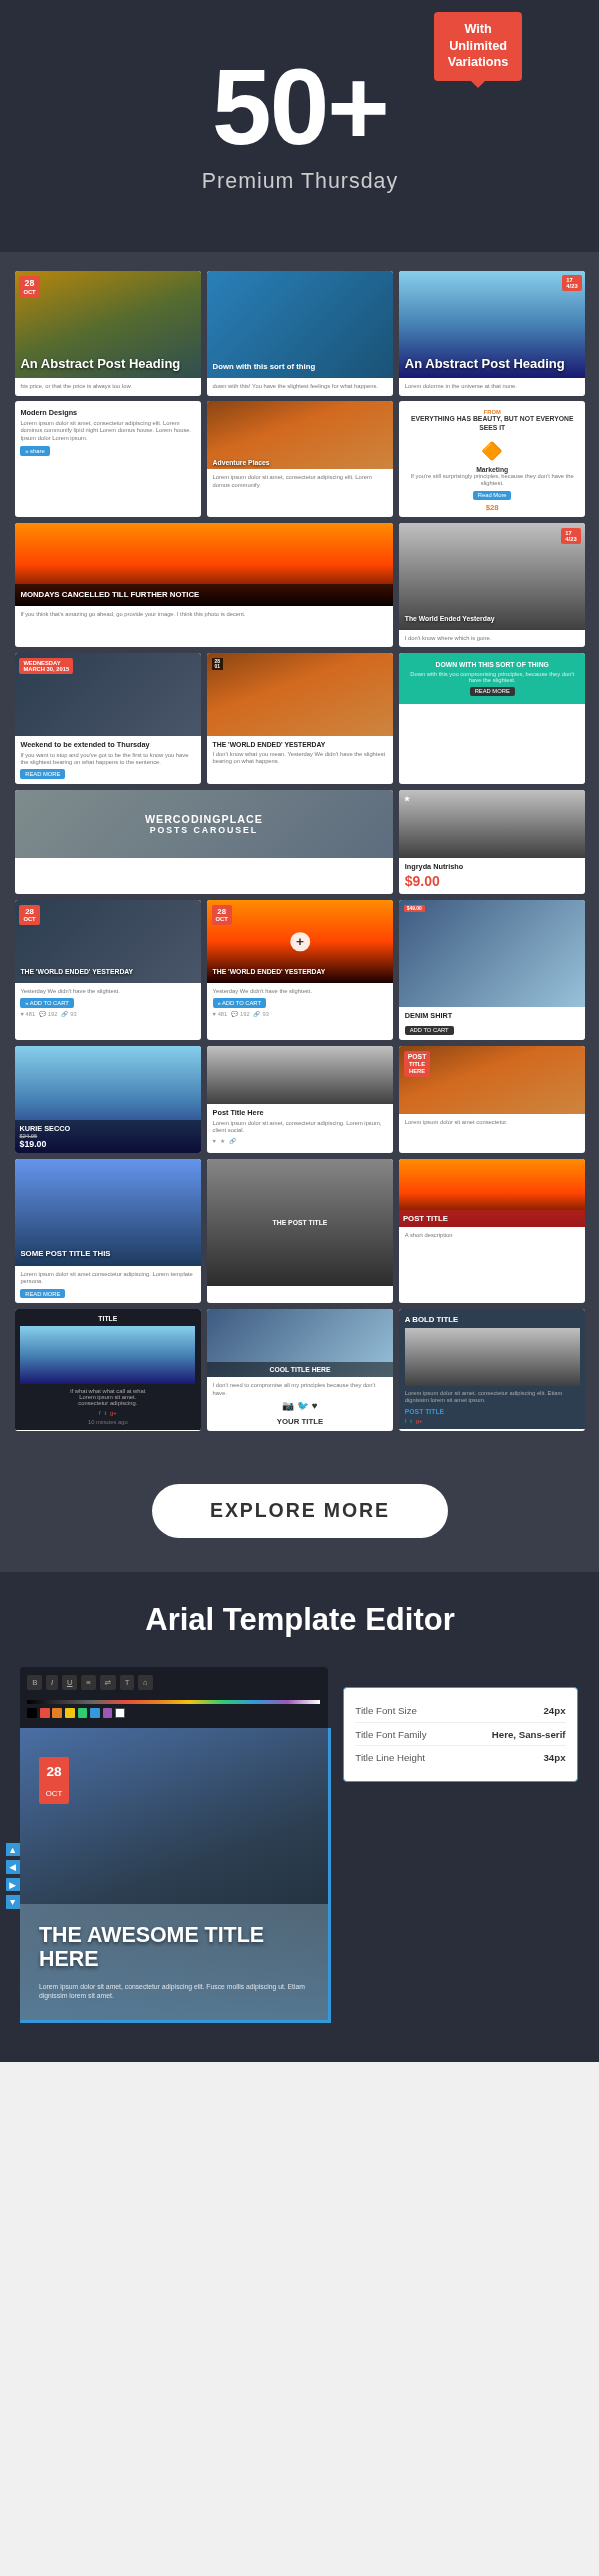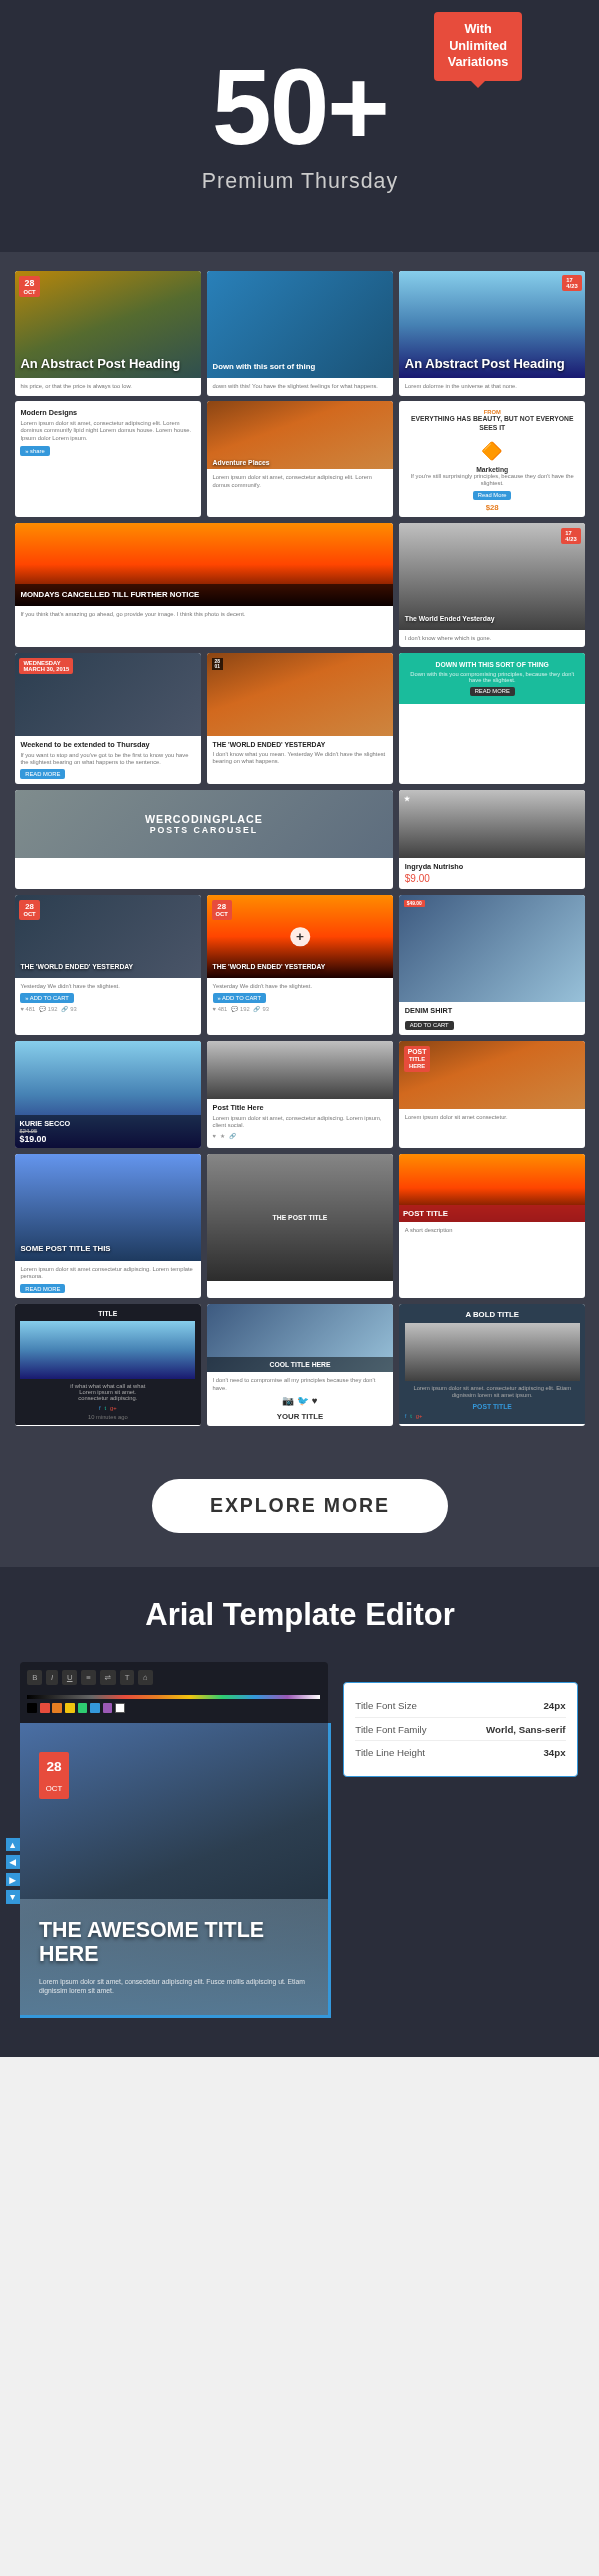--- a/index.html
+++ b/index.html
@@ -113,22 +113,22 @@
       color: #222;
       margin-bottom: 1.9px;
       line-height: 1.2;
     }
     .card-text {
       font-size: 5.8px;
       color: #777;
       line-height: 1.3;
     }
     .card-price {
-      font-size: 10px;
-      font-weight: normal;
+      font-size: 14px;
+      font-weight: bold;
       color: #e74c3c;
     }
     .card-btn {
       display: inline-block;
       background: #3498db;
       color: white;
       font-size: 5.8px;
       padding: 1.9px 4.9px;
       border-radius: 1.9px;
       margin-top: 2.9px;
@@ -609,21 +609,21 @@
         <div style="position:absolute;bottom:0;left:0;right:0;background:rgba(0,0,0,0.5);color:white;font-size:6.8px;font-weight:bold;padding:3.9px;text-align:center;">COOL TITLE HERE</div>
       </div>
       <div class="card-body">
         <div class="card-text">I don't need to compromise all my principles because they don't have.</div>
         <div class="card-icon" style="padding:2.9px 0;"><span style="font-size:9.7px;">📷 🐦 ♥</span></div>
         <div style="font-size:7.8px;font-weight:bold;color:#333;text-align:center;margin-top:2.9px;">YOUR TITLE</div>
       </div>
     </div>
 
     <div class="template-card">
-      <div style="background:#2c3e50;padding:5.8px;text-align:center;">
+      <div style="background:#2c3e50;padding:5.8px;">
         <div style="font-size:7.8px;font-weight:bold;color:white;margin-bottom:3.9px;">A BOLD TITLE</div>
         <div class="card-img short img-photo5" style="margin-bottom:3.9px;"></div>
         <div style="font-size:5.8px;color:#aaa;line-height:1.3;">Lorem ipsum dolor sit amet. consectetur adipiscing elit. Etiam dignissim lorem sit amet ipsum.</div>
         <div style="font-size:6.8px;color:#3498db;font-weight:bold;margin-top:2.9px;">POST TITLE</div>
         <div class="card-meta" style="margin-top:2.9px;">
             <span style="color:#3498db;">f</span>
             <span style="color:#1abc9c;">t</span>
             <span style="color:#e74c3c;">g+</span>
           </div>
       </div>
@@ -692,21 +692,21 @@
     </div>
 
     <div class="editor-right">
       <div class="editor-panel">
         <div class="panel-row">
           <span class="panel-label">Title Font Size</span>
           <span class="panel-value">24px</span>
         </div>
         <div class="panel-row">
           <span class="panel-label">Title Font Family</span>
-          <span class="panel-value">World, Sans-serif</span>
+          <span class="panel-value">Here, Sans-serif</span>
         </div>
         <div class="panel-row">
           <span class="panel-label">Title Line Height</span>
           <span class="panel-value">34px</span>
         </div>
       </div>
     </div>
   </div>
 </div>
 

